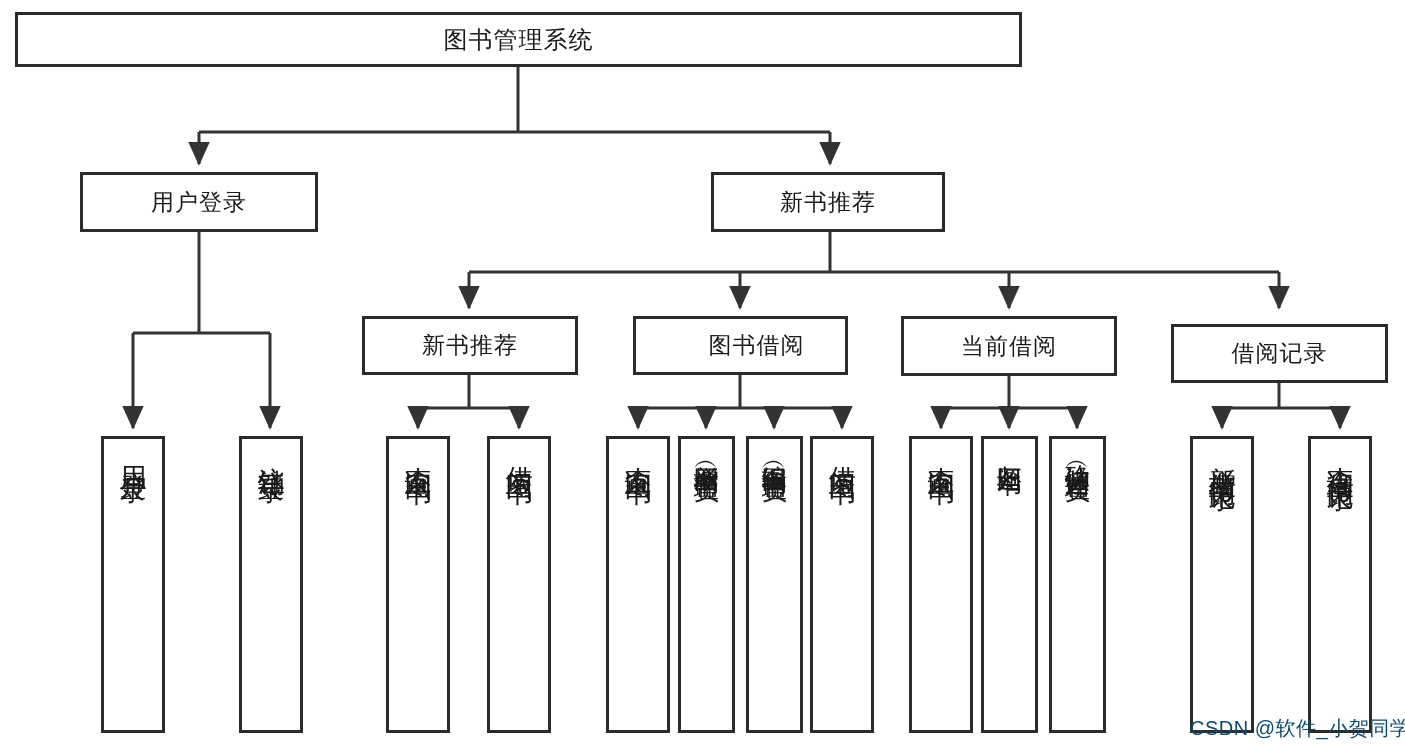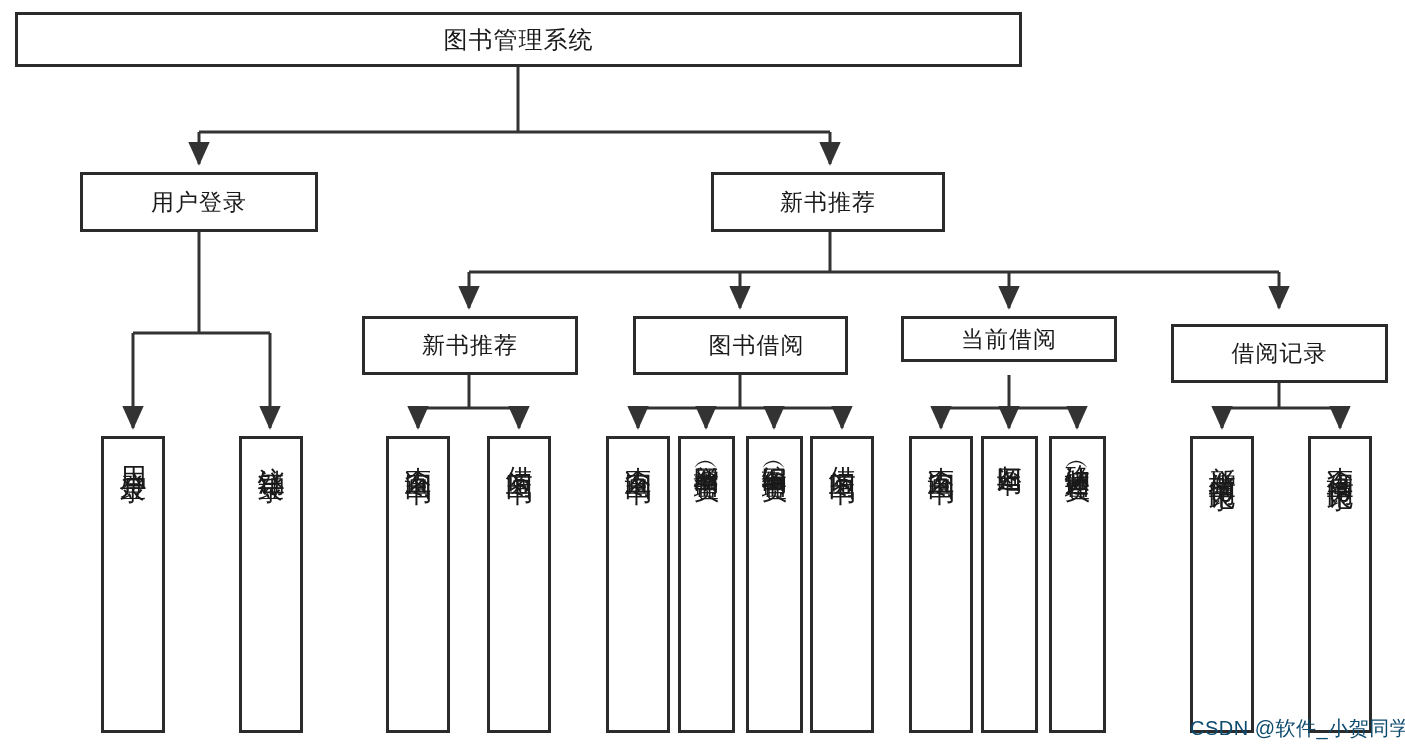--- a/index.html
+++ b/index.html
@@ -143,21 +143,21 @@
   </div>
 
   <div class="node horiz" style="left:362px; top:316px; width:216px; height:59px;align-items:center;">
     <span class="label">新书推荐</span>
   </div>
 
   <div class="node horiz" style="left:633px; top:316px; width:215px; height:59px;padding-left:32px;">
     <span class="label">图书借阅</span>
   </div>
 
-  <div class="node horiz" style="left:901px; top:316px; width:216px; height:46px;">
+  <div class="node horiz" style="left:901px; top:316px; width:216px; height:60px;">
     <span class="label">当前借阅</span>
   </div>
 
   <div class="node horiz" style="left:1171px; top:324px; width:217px; height:59px;">
     <span class="label">借阅记录</span>
   </div>
 
   <div class="node vert" style="left:101px; top:436px; width:64px; height:297px;">
     <span class="label">用户登录</span>
   </div>

